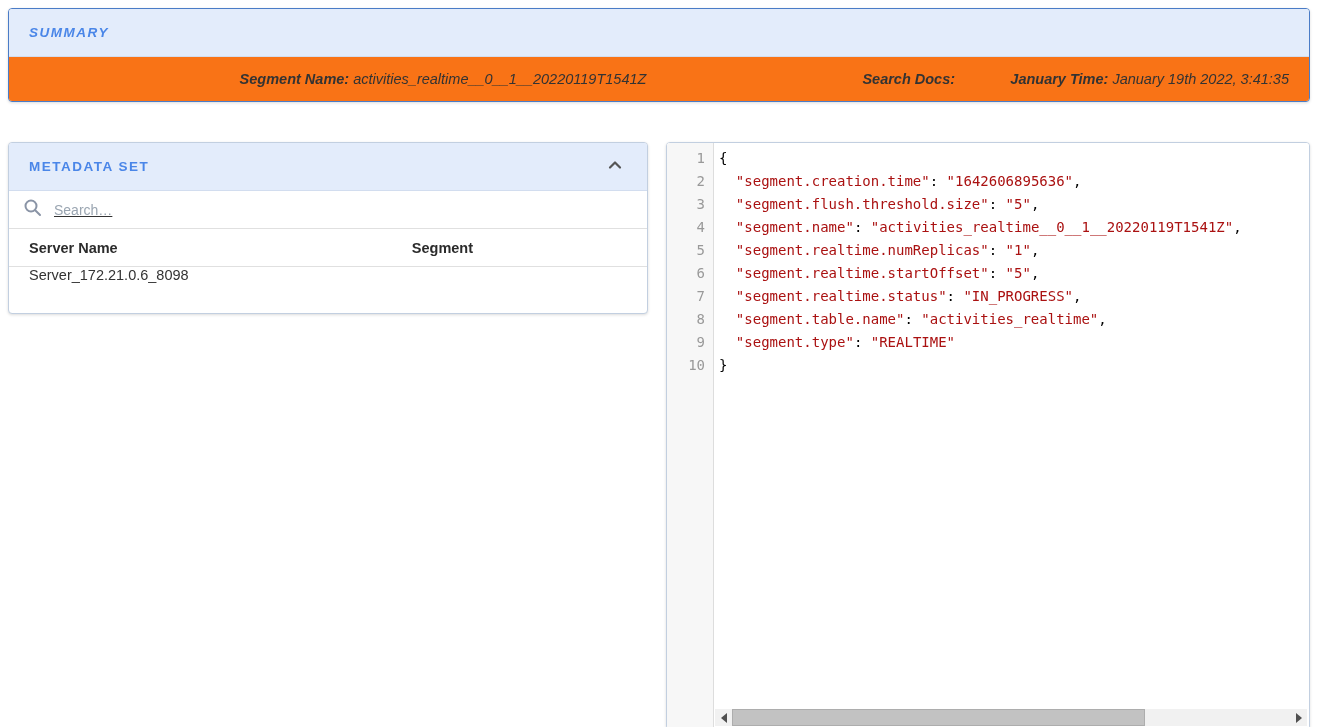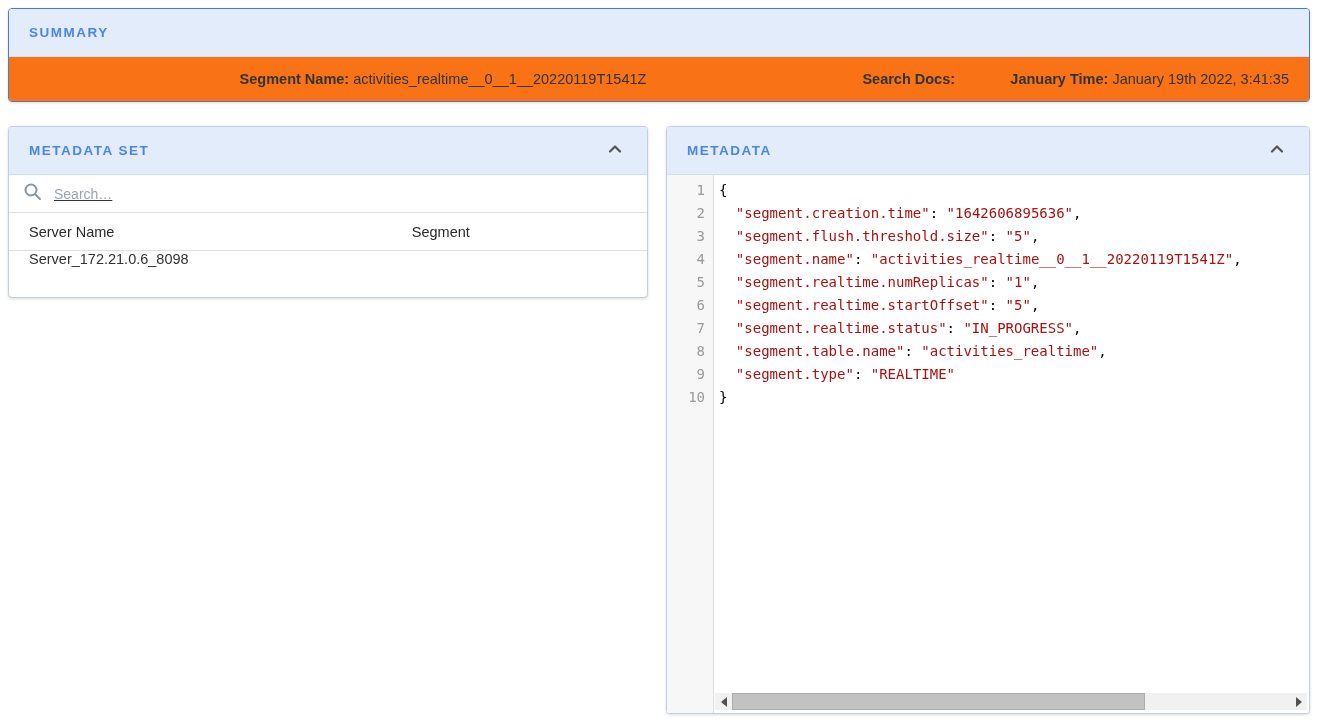--- a/index.html
+++ b/index.html
@@ -15,21 +15,22 @@
 
   .panel {
     border: 1px solid #c2cfe0;
     border-radius: 4px;
     background: #fff;
     box-shadow: 0 1px 3px rgba(0,0,0,0.14);
     overflow: hidden;
   }
   .panel.summary-panel {
     border-color: #4a7cc7;
-    margin-bottom: 24px;
+    margin-bottom: 40px;
+    font-style: italic;
   }
   .panel-header {
     background: #e3ecfb;
     padding: 0 20px;
     height: 48px;
     display: flex;
     align-items: center;
     justify-content: space-between;
     border-bottom: 1px solid #d2ddef;
   }
@@ -77,21 +78,21 @@
     font-family: "Liberation Sans", sans-serif;
     background: transparent;
     text-decoration: underline;
   }
   .search-input::placeholder { color: #9aa5b1; }
 
   .rtable { width: 100%; }
   .thead {
     display: flex; height: 38px; align-items: center;
     border-bottom: 1px solid #e0e0e0;
-    font-weight: 400; font-size: 14.5px; color: #2b2b2b;
+    font-weight: 700; font-size: 14.5px; color: #2b2b2b;
   }
   .trow {
     display: flex; height: 46px; 
     font-size: 14.5px; color: #333;
   }
   .td, .th { padding: 0 20px; }
   .col-server { width: 60%; }
   .col-status { width: 40%; }
   .badge {
     display: inline-block;
@@ -221,30 +222,20 @@
       </div>
       <div id="replica-table-body">
           <div class="trow">
             <div class="td col-server">Server_172.21.0.6_8098</div>
           </div>
         </div>
     </div>
   </div>
 
   <div class="panel metadata-panel">
-    <div class="panel-header">
-      <span class="panel-title">METADATA</span>
-      <button class="chevron-btn">
-        <span>
-          <svg width="18" height="18" viewBox="0 0 18 18">
-              <polyline points="4,11.5 9,6.5 14,11.5" fill="none" stroke="#555" stroke-width="2.2" stroke-linecap="round" stroke-linejoin="round"></polyline>
-            </svg>
-        </span>
-      </button>
-    </div>
     <div class="code-area">
       <div class="gutter" id="code-gutter">
           <div class="ln">1</div>
           <div class="ln">2</div>
           <div class="ln">3</div>
           <div class="ln">4</div>
           <div class="ln">5</div>
           <div class="ln">6</div>
           <div class="ln">7</div>
           <div class="ln">8</div>

